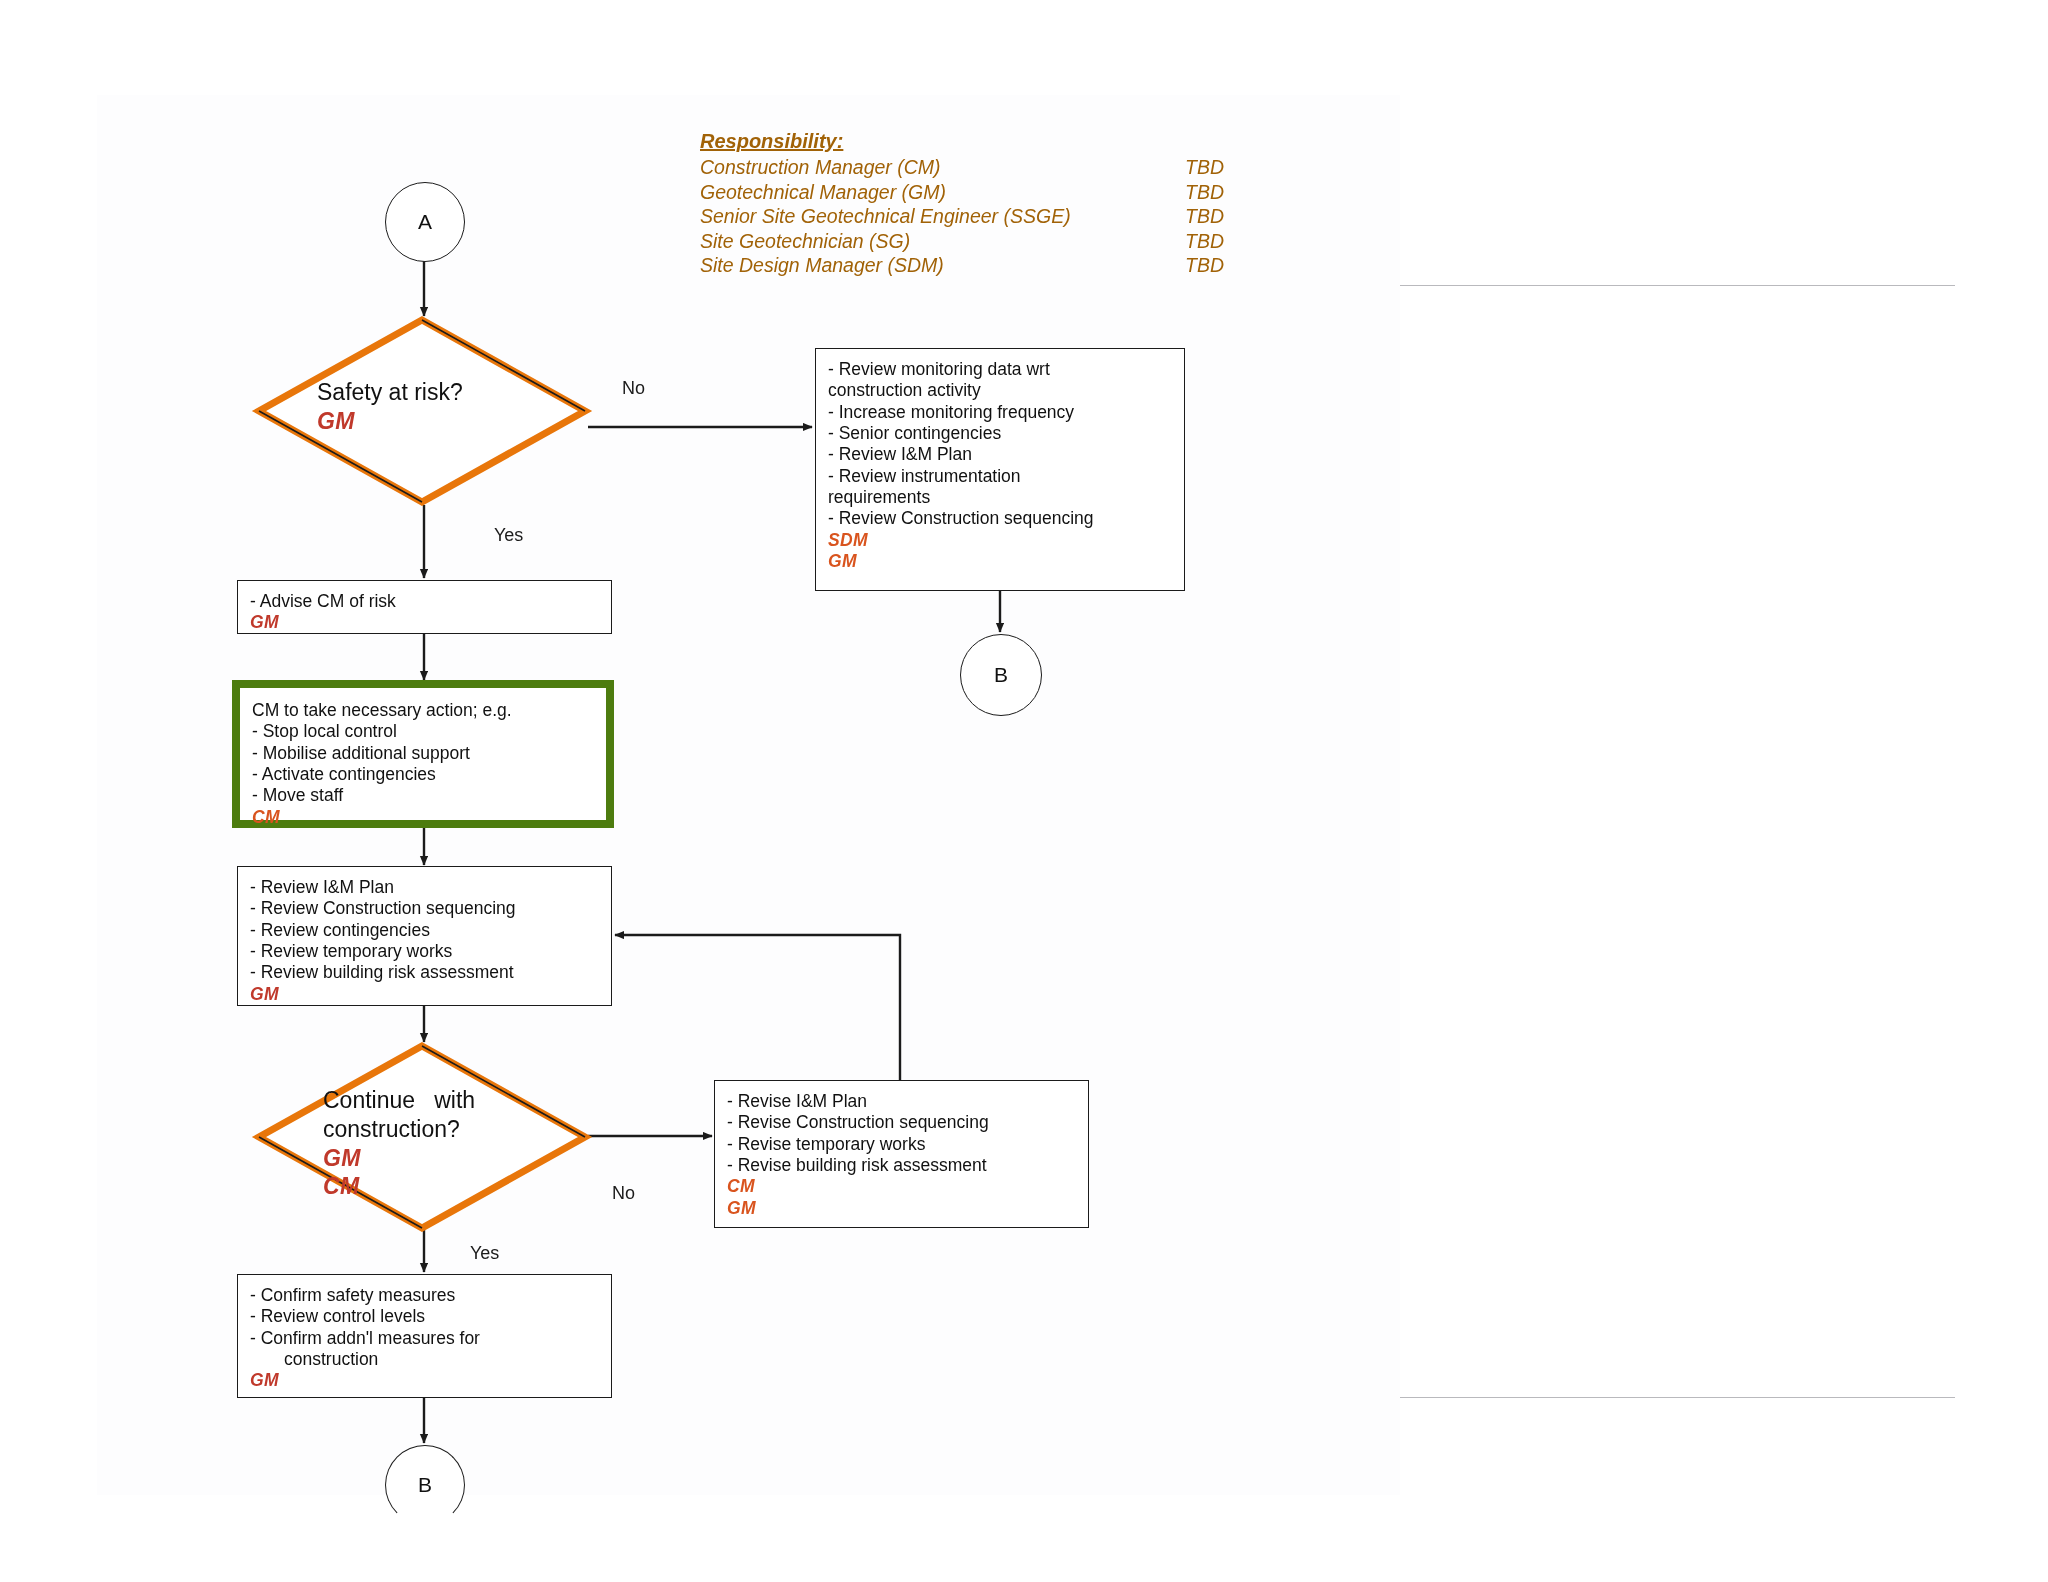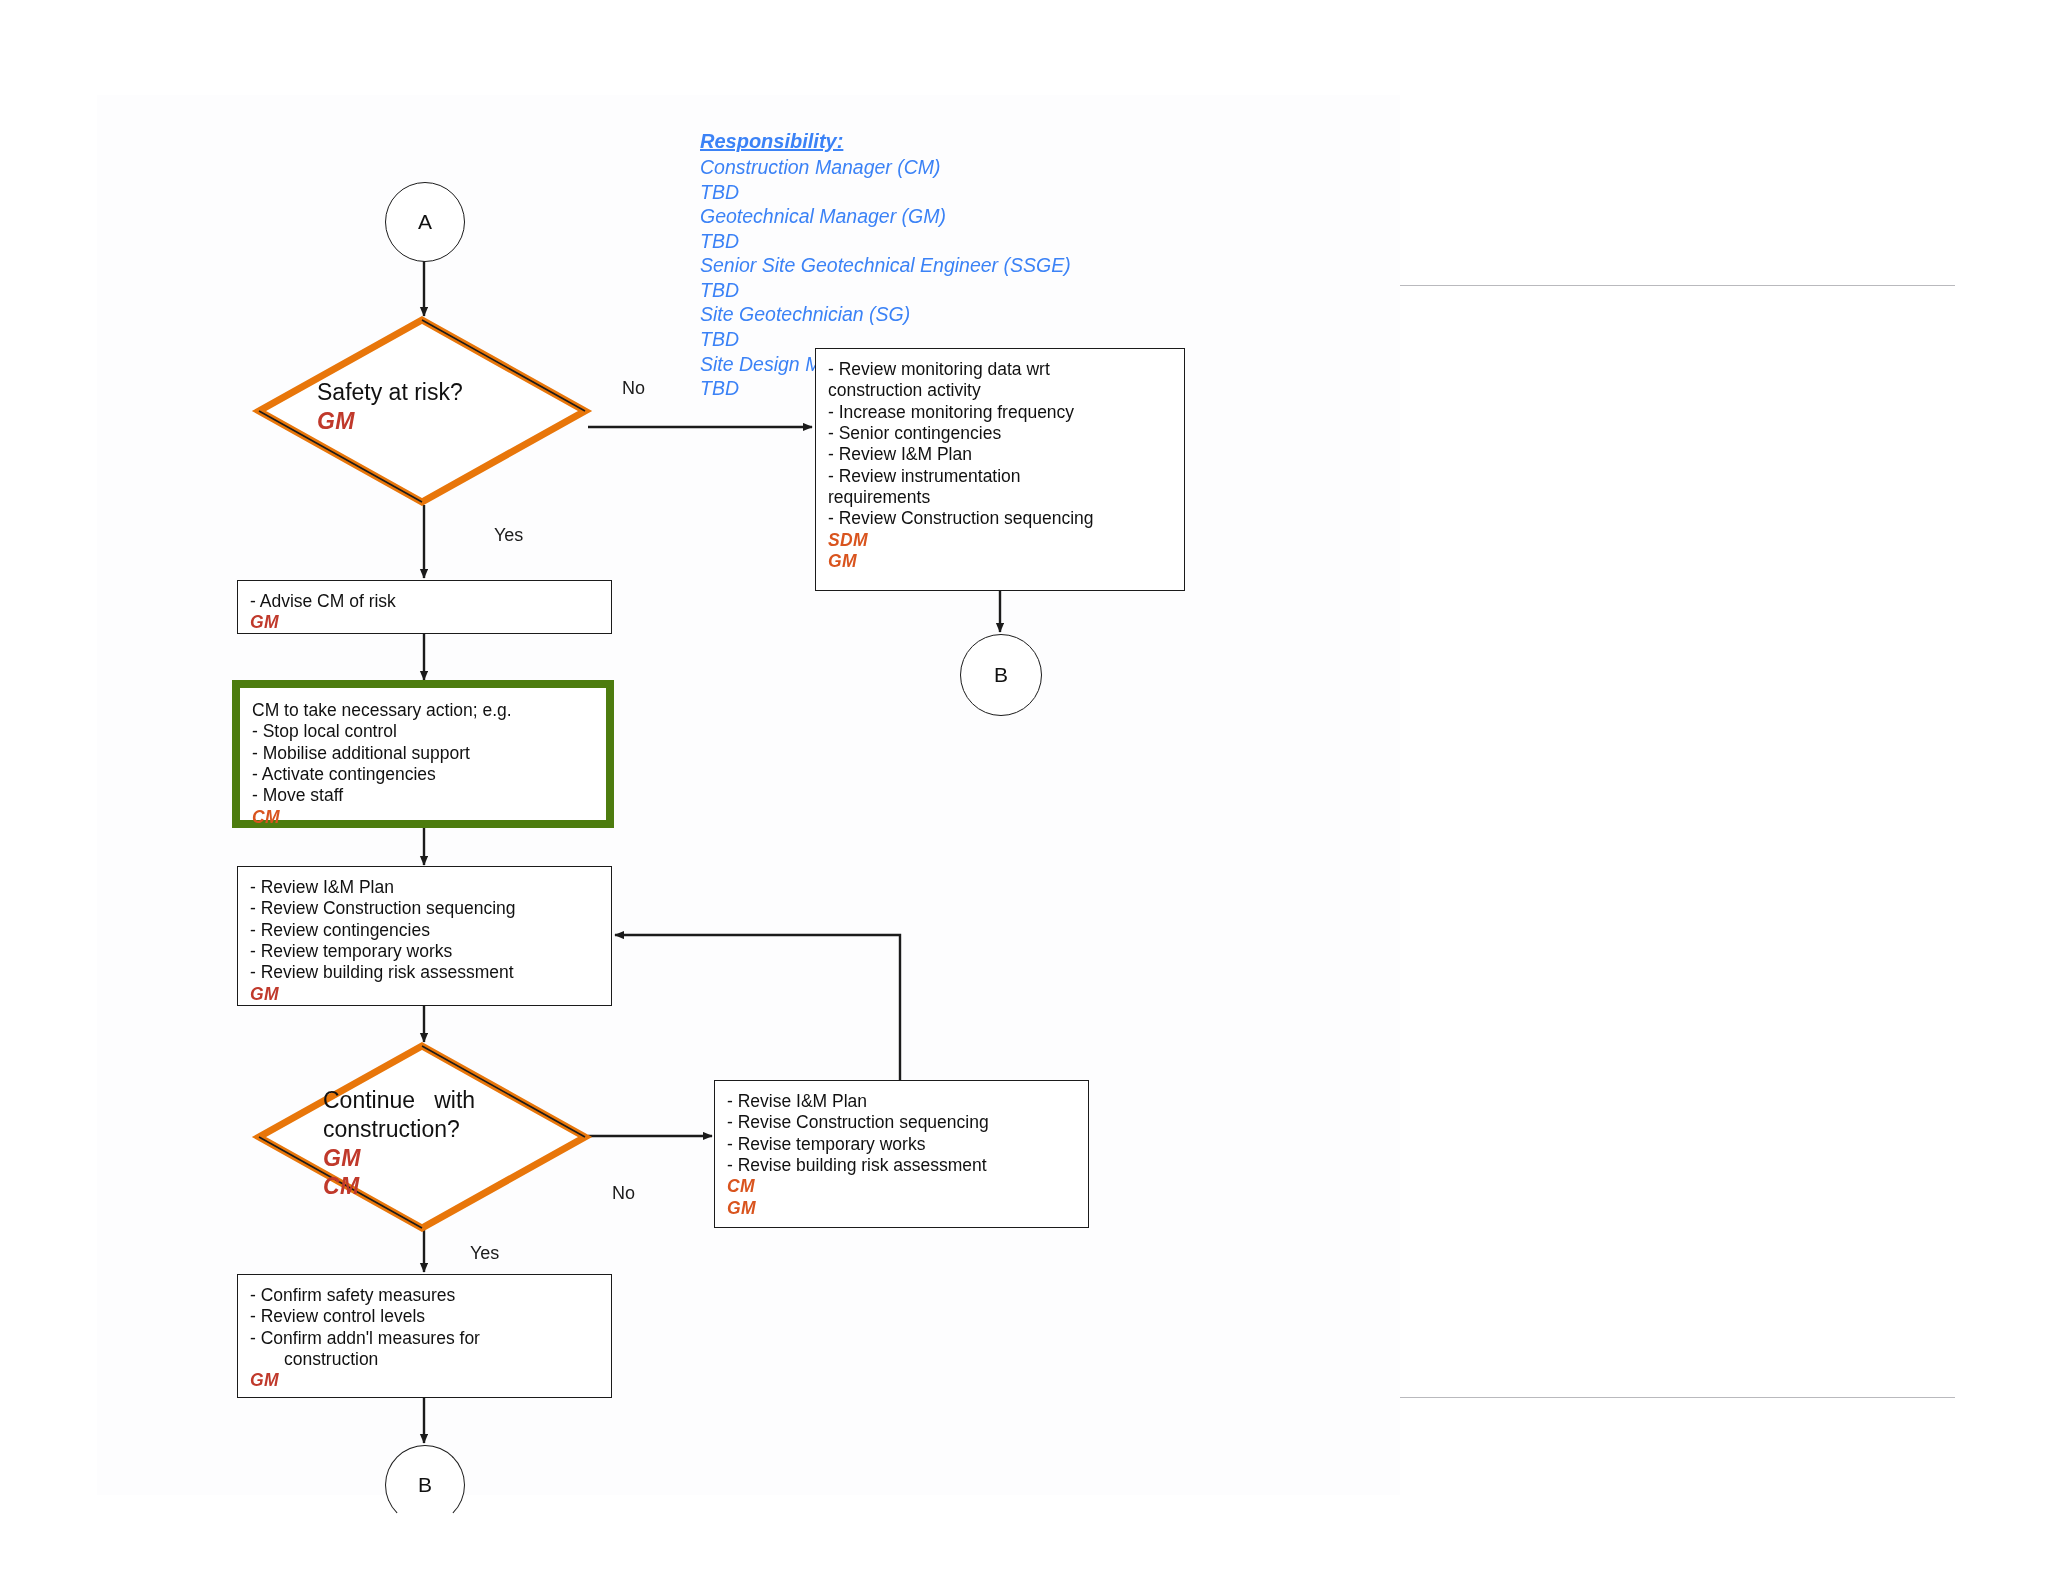--- a/index.html
+++ b/index.html
@@ -74,26 +74,26 @@
 
   
   #wires{position:absolute;left:0;top:0;width:2048px;height:1582px;}
 
   .lbl{
     position:absolute;
     font-size:18px;color:#1b1b1b;
   }
 
   
-  .legend{position:absolute;left:700px;top:130px;font-size:19.5px;color:#3b82f6;}
+  .legend{position:absolute;left:700px;top:130px;font-size:19.5px;color:#a16207;}
   .legend .ltitle{
     font-style:italic;font-weight:700;text-decoration:underline;
     margin-bottom:2px;font-size:20px;
   }
-  .legend .lrow{display:flex;font-style:italic;line-height:1.26;flex-direction:column;}
+  .legend .lrow{display:flex;font-style:italic;line-height:1.26;}
   .legend .lname{width:485px;}
   .legend .lval{font-style:italic;}
 </style>
 </head>
 <body>
 
 <div id="page">
 
   <div class="scan-region"></div>
 

